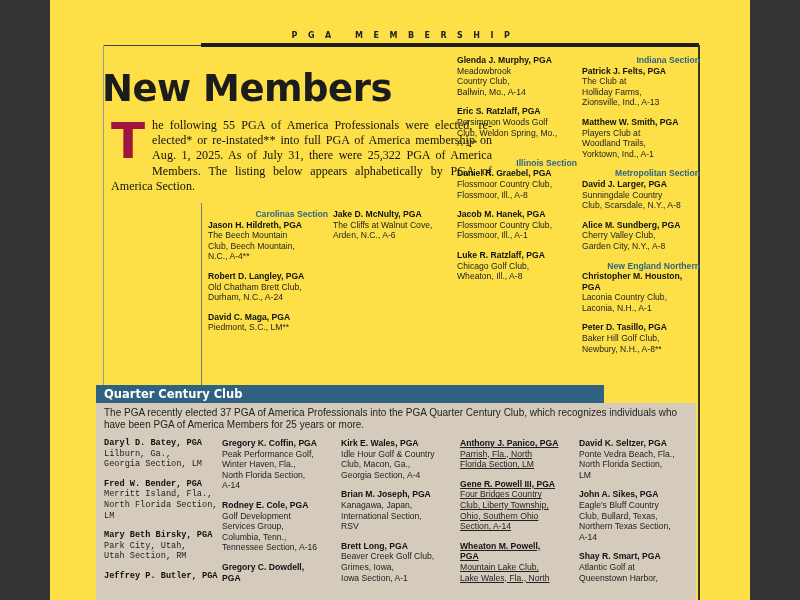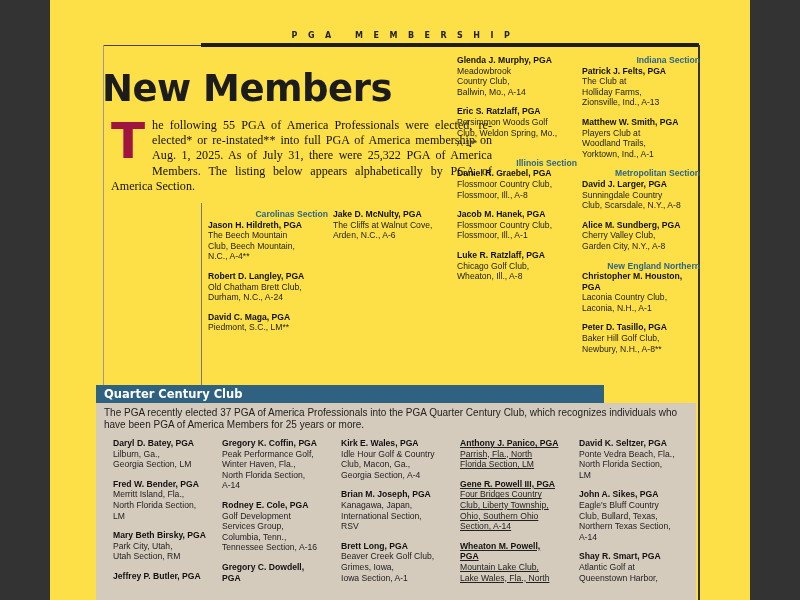--- a/index.html
+++ b/index.html
@@ -173,21 +173,21 @@
       <div class="entry">
         <span class="name">Peter D. Tasillo, PGA</span>
         <span class="line">Baker Hill Golf Club,</span>
         <span class="line">Newbury, N.H., A-8**</span>
       </div>
     </div>
 
   <div class="qcc-bar">Quarter Century Club</div>
   <div class="qcc-body">
     <div class="qcc-intro">The PGA recently elected 37 PGA of America Professionals into the PGA Quarter Century Club, which recognizes individuals who have been PGA of America Members for 25 years or more.</div>
-    <div class="qcc-col" style="left:17px; width:115px;">
+    <div class="qcc-col" style="left:8px; width:115px;font-family:Liberation Mono, monospace;">
         <div class="entry">
           <span class="name">Daryl D. Batey, PGA</span>
           <span class="line">Lilburn, Ga.,</span>
           <span class="line">Georgia Section, LM</span>
         </div>
         <div class="entry">
           <span class="name">Fred W. Bender, PGA</span>
           <span class="line">Merritt Island, Fla.,</span>
           <span class="line">North Florida Section,</span>
           <span class="line">LM</span>

